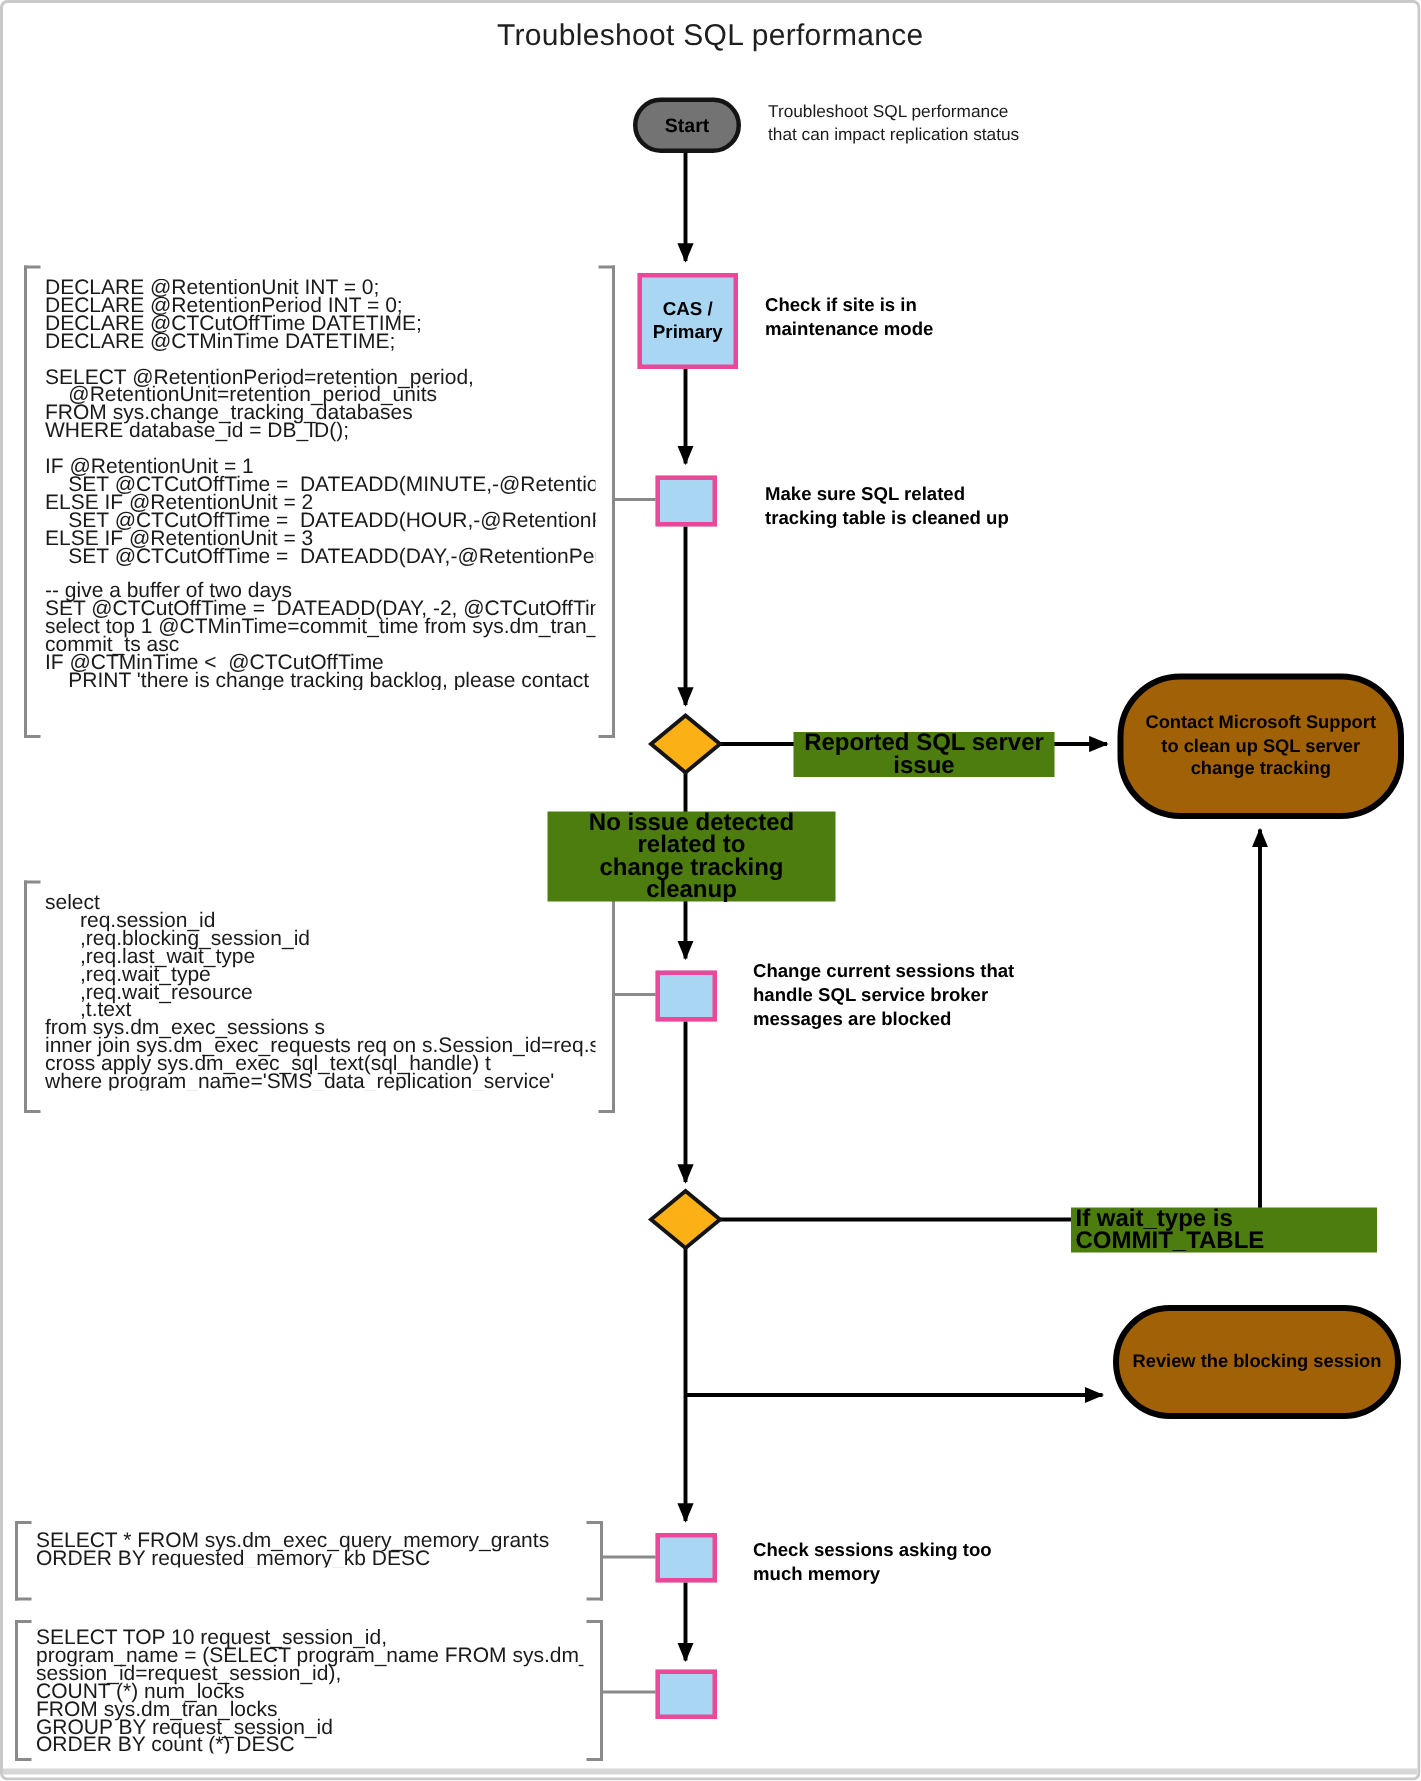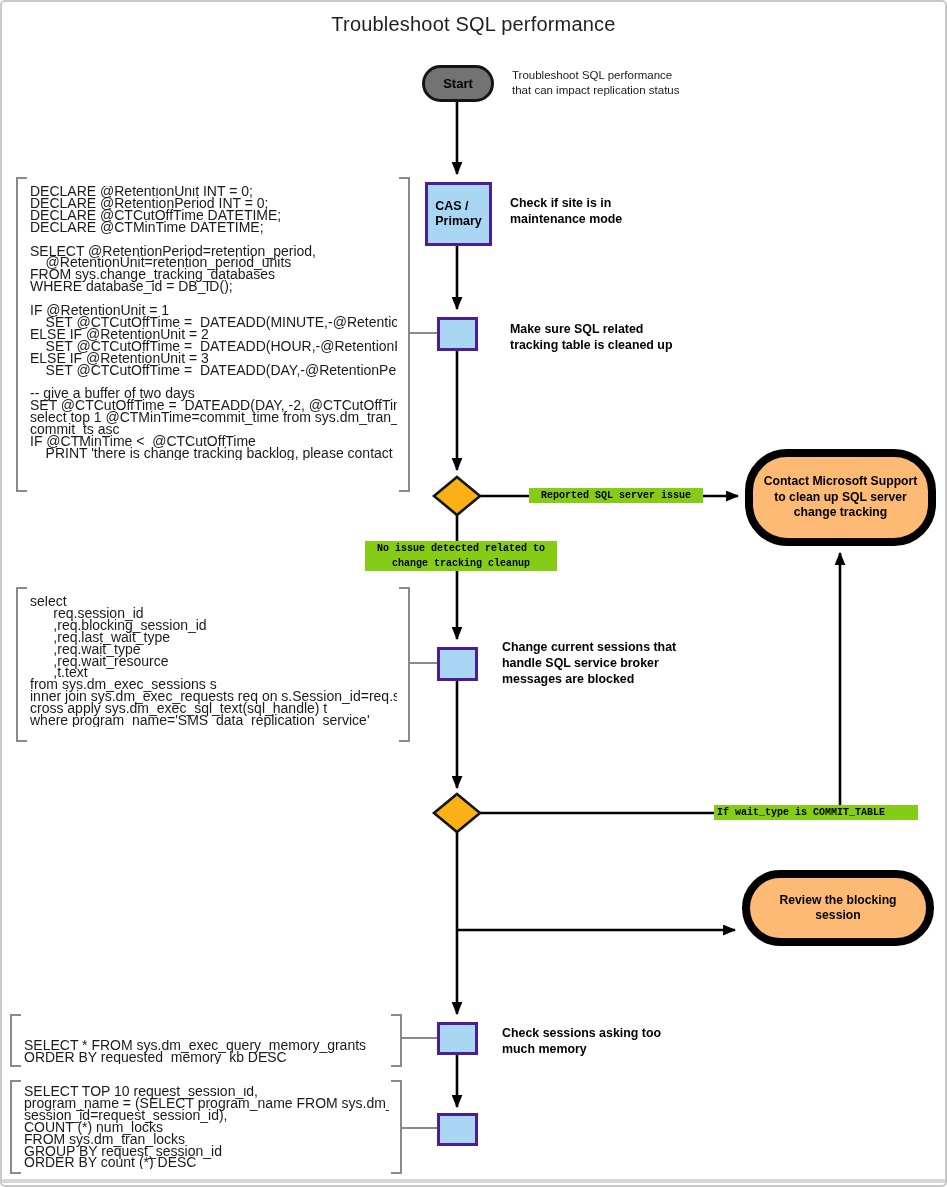--- a/index.html
+++ b/index.html
@@ -13,41 +13,41 @@
     font-size:20px; font-weight:400; color:#1f1f1f; letter-spacing:.2px;
   }
   svg.layer { position:absolute; left:0; top:0; z-index:1; }
   .node { position:absolute; z-index:2; box-sizing:border-box; }
   .start {
     background:#737373; border:3px solid #141414; border-radius:19px;
     display:flex; align-items:center; justify-content:center;
     font-weight:bold; font-size:13px; color:#000;
   }
   .box {
-    background:#A9D6F2; border:3px solid #4c1d95;
+    background:#A9D6F2; border:3px solid #ec4899;
     display:flex; align-items:center; justify-content:center;
-    font-weight:bold; font-size:12.5px; text-align:left; white-space:pre-line; line-height:15px;
+    font-weight:bold; font-size:12.5px; text-align:center; white-space:pre-line; line-height:15px;
   }
   .terminal {
-    background:#fdba74; border:8px solid #000000;
+    background:#a16207; border:4px solid #000000;
     display:flex; align-items:center; justify-content:center;
     font-weight:bold; font-size:12.2px; color:#000; text-align:center;
     white-space:pre-line; line-height:15.5px; padding:0 8px;
   }
   .note {
     position:absolute; z-index:2; font-size:11.5px; color:#1a1a1a;
     white-space:pre-line; line-height:15px;
   }
   .bnote {
     position:absolute; z-index:2; font-size:12.4px; font-weight:bold; color:#000;
     white-space:pre-line; line-height:16px;
   }
   .edge-label {
-    position:absolute; z-index:3; font-size:10px; font-weight:bold; color:#000;
-    background:#84cc16; white-space:pre-line; line-height:15px; padding:0 3px; text-align:center;font-family:Liberation Mono, monospace;
+    position:absolute; z-index:3; font-size:16px; font-weight:bold; color:#000;
+    background:#4d7c0f; white-space:pre-line; line-height:15px; padding:0 3px; text-align:center;
   }
   .codeblock { position:absolute; z-index:2; }
   .bk { position:absolute; top:0; bottom:0; width:11px; box-sizing:border-box; }
   .bk-l { left:0; border:2px solid #8a8a8a; border-right:none; }
   .bk-r { right:0; border:2px solid #8a8a8a; border-left:none; }
   .code {
     position:absolute; left:14px; right:13px; top:9px;
     font-size:14px; line-height:11.9px; color:#1a1a1a; white-space:pre; overflow:hidden;
   }
   .bottom-strip { position:absolute; left:0; right:0; bottom:2px; height:4px; background:#d7d7d7; z-index:0; }
@@ -167,21 +167,21 @@
       ,t.text
 from sys.dm_exec_sessions s
 inner join sys.dm_exec_requests req on s.Session_id=req.session_id
 cross apply sys.dm_exec_sql_text(sql_handle) t
 where program_name='SMS_data_replication_service'</div>
   </div>
 
   <div class="codeblock" style="left:8px; top:1012px; width:392px; height:53px;">
     <div class="bk bk-l"></div>
     <div class="bk bk-r"></div>
-    <div class="code" style="top:7px;margin-top:19px;">SELECT * FROM sys.dm_exec_query_memory_grants
+    <div class="code" style="top:7px;">SELECT * FROM sys.dm_exec_query_memory_grants
 ORDER BY requested_memory_kb DESC</div>
   </div>
 
   <div class="codeblock" style="left:8px; top:1078px; width:392px; height:94px;">
     <div class="bk bk-l"></div>
     <div class="bk bk-r"></div>
     <div class="code" style="top:6px;">SELECT TOP 10 request_session_id,
 program_name = (SELECT program_name FROM sys.dm_exec_sessions WHERE
 session_id=request_session_id),
 COUNT (*) num_locks

